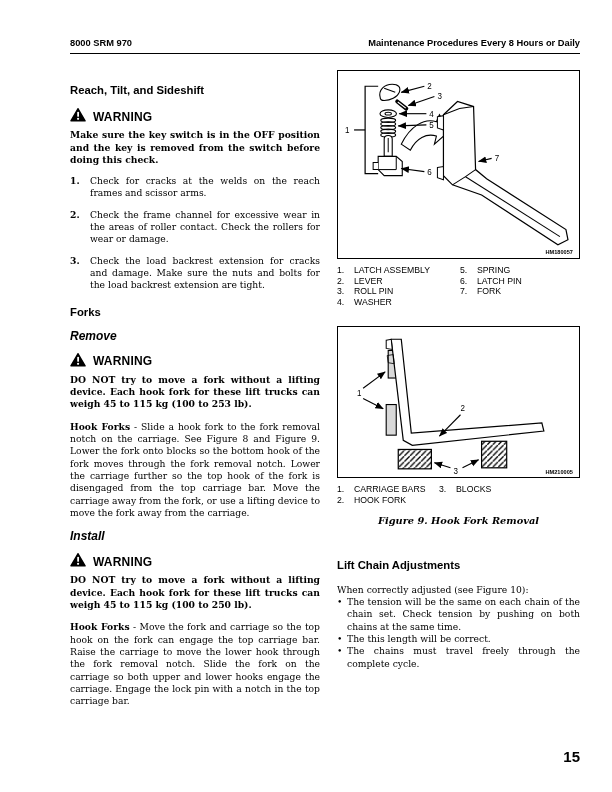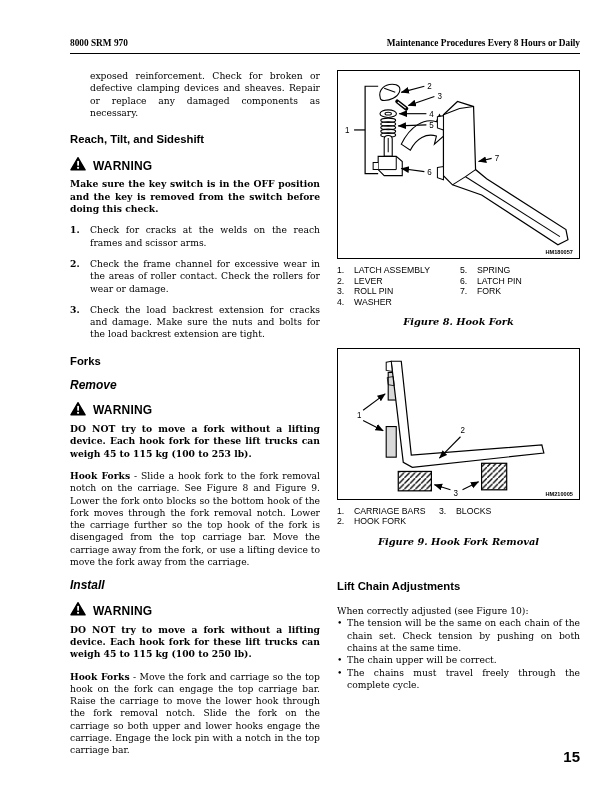--- a/index.html
+++ b/index.html
@@ -1,20 +1,20 @@
 <!DOCTYPE html>
 <html><head>
 <meta charset="utf-8">
 <style>
   html,body{margin:0;padding:0;background:#ffffff;}
   .page{position:relative;width:612px;height:792px;background:#fff;overflow:hidden;
         font-family:"DejaVu Serif",serif;font-size:9.2px;line-height:12.3px;color:#000;}
   
   .hdr{position:absolute;top:37px;left:70px;width:510px;display:flex;justify-content:space-between;
-       font-family:Liberation Serif, serif;font-weight:bold;font-size:9.3px;}
+       font-family:Liberation Sans, sans-serif;font-weight:bold;font-size:9.3px;}
   .hdr-rule{position:absolute;top:53px;left:70px;width:510px;border-top:1.6px solid #000;}
   
   .cols{position:absolute;top:70px;left:70px;width:510px;display:flex;gap:17px;}
   .col-l{width:250px;flex:none;}
   .col-r{width:243px;flex:none;}
   .cont-para{margin-left:20px;text-align:justify;}
   .h-sec{font-family:"Liberation Sans",sans-serif;font-weight:bold;font-size:11.3px;
          margin:14px 0 0 0;line-height:13px;}
   .h-sub{font-family:"Liberation Sans",sans-serif;font-weight:bold;font-style:italic;
          font-size:12px;margin:12px 0 0 0;line-height:11px;}
@@ -55,21 +55,20 @@
   <div class="hdr">
     <span>8000 SRM 970</span>
     <span>Maintenance Procedures Every 8 Hours or Daily</span>
   </div>
   <div class="hdr-rule"></div>
 
   <div class="cols">
 
     <div class="col-l">
 
-      <div class="cont-para">exposed reinforcement. Check for broken or defective clamping devices and sheaves. Repair or replace any damaged components as necessary.</div>
 
       <div class="h-sec">Reach, Tilt, and Sideshift</div>
 
       <div class="warn-row">
         <span>
           <svg width="16" height="14" viewBox="0 0 20 18">
             <path d="M10 1 L19 16.5 L1 16.5 Z" fill="#000" stroke="#000" stroke-width="2" stroke-linejoin="round"></path>
             <rect x="9" y="4.8" width="2.3" height="6.6" rx="1.1" fill="#fff"></rect>
             <circle cx="10.1" cy="13.9" r="1.4" fill="#fff"></circle>
           </svg>
@@ -229,21 +228,20 @@
               <span class="leg-num">6.</span>
               <span>LATCH PIN</span>
             </div>
           <div class="leg-row">
               <span class="leg-num">7.</span>
               <span>FORK</span>
             </div>
         </div>
       </div>
 
-      <div class="caption">Figure 8. Hook Fork</div>
 
       <div class="figbox fig9wrap" style="height:150px;">
         <svg width="100%" height="100%" viewBox="0 0 240 147" preserveAspectRatio="none">
           <defs>
             <marker id="ah9" markerWidth="9" markerHeight="8" refX="7" refY="3" orient="auto">
               <path d="M0,0 L7.5,3 L0,6 Z" fill="#000"></path>
             </marker>
             <pattern id="h9" width="5.5" height="5.5" patternUnits="userSpaceOnUse">
               <rect width="5.5" height="5.5" fill="#fff"></rect>
               <path d="M0,5.5 L5.5,0" stroke="#000" stroke-width="1.3"></path>
@@ -305,21 +303,21 @@
       <div class="h-sec h-lift">Lift Chain Adjustments</div>
 
       <div class="intro">When correctly adjusted (see Figure 10):</div>
 
       <div class="bullet">
         <span class="b-dot">•</span>
         <span class="b-text">The tension will be the same on each chain of the chain set. Check tension by pushing on both chains at the same time.</span>
       </div>
       <div class="bullet">
         <span class="b-dot">•</span>
-        <span class="b-text">The chain upper will be correct.</span>
+        <span class="b-text">The this length will be correct.</span>
       </div>
       <div class="bullet">
         <span class="b-dot">•</span>
         <span class="b-text">The chains must travel freely through the complete cycle.</span>
       </div>
 
     </div>
   </div>
 
   <div class="pagenum">15</div>

